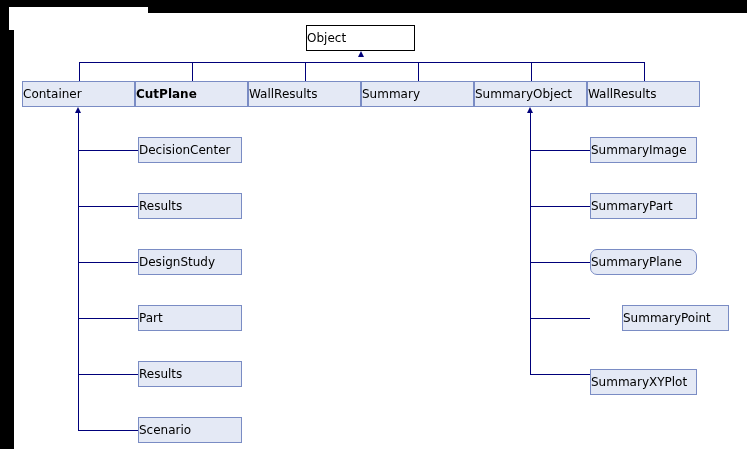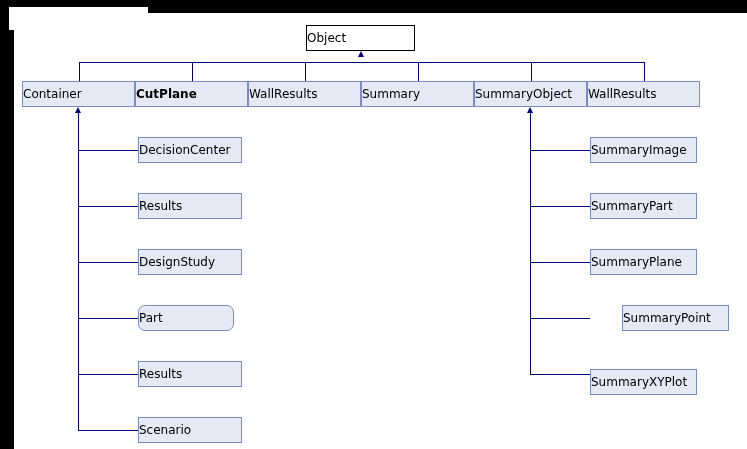--- a/index.html
+++ b/index.html
@@ -113,25 +113,25 @@
       <div class="node derived" style="left: 135px; top: 81px; width: 113px; font-weight: bold;">CutPlane</div>
       <div class="node derived" style="left: 248px; top: 81px; width: 113px;">WallResults</div>
       <div class="node derived" style="left: 361px; top: 81px; width: 113px;">Summary</div>
       <div class="node derived" style="left: 474px; top: 81px; width: 113px;">SummaryObject</div>
       <div class="node derived" style="left: 587px; top: 81px; width: 113px;">WallResults</div>
     </div>
   <div id="container-children-layer">
       <div class="node derived" style="left: 138px; top: 137px; width: 104px;">DecisionCenter</div>
       <div class="node derived" style="left: 138px; top: 193px; width: 104px;">Results</div>
       <div class="node derived" style="left: 138px; top: 249px; width: 104px;">DesignStudy</div>
-      <div class="node derived" style="left: 138px; top: 305px; width: 96px; border-radius: 7px;">Part</div>
+      <div class="node derived" style="left: 138px; top: 305px; width: 104px;">Part</div>
       <div class="node derived" style="left: 138px; top: 361px; width: 104px;">Results</div>
       <div class="node derived" style="left: 138px; top: 417px; width: 104px;">Scenario</div>
     </div>
   <div id="summaryobject-children-layer">
       <div class="node derived" style="left: 590px; top: 137px; width: 107px;">SummaryImage</div>
       <div class="node derived" style="left: 590px; top: 193px; width: 107px;">SummaryPart</div>
-      <div class="node derived" style="left: 590px; top: 249px; width: 107px;">SummaryPlane</div>
+      <div class="node derived" style="left: 590px; top: 249px; width: 107px; border-radius: 7px;">SummaryPlane</div>
       <div class="node derived" style="left: 590px; top: 305px; width: 107px; margin-left: 32px;">SummaryPoint</div>
       <div class="node derived" style="left: 590px; top: 361px; width: 107px; margin-top: 8px;">SummaryXYPlot</div>
     </div>
 
 </div>
 
 </body></html>

